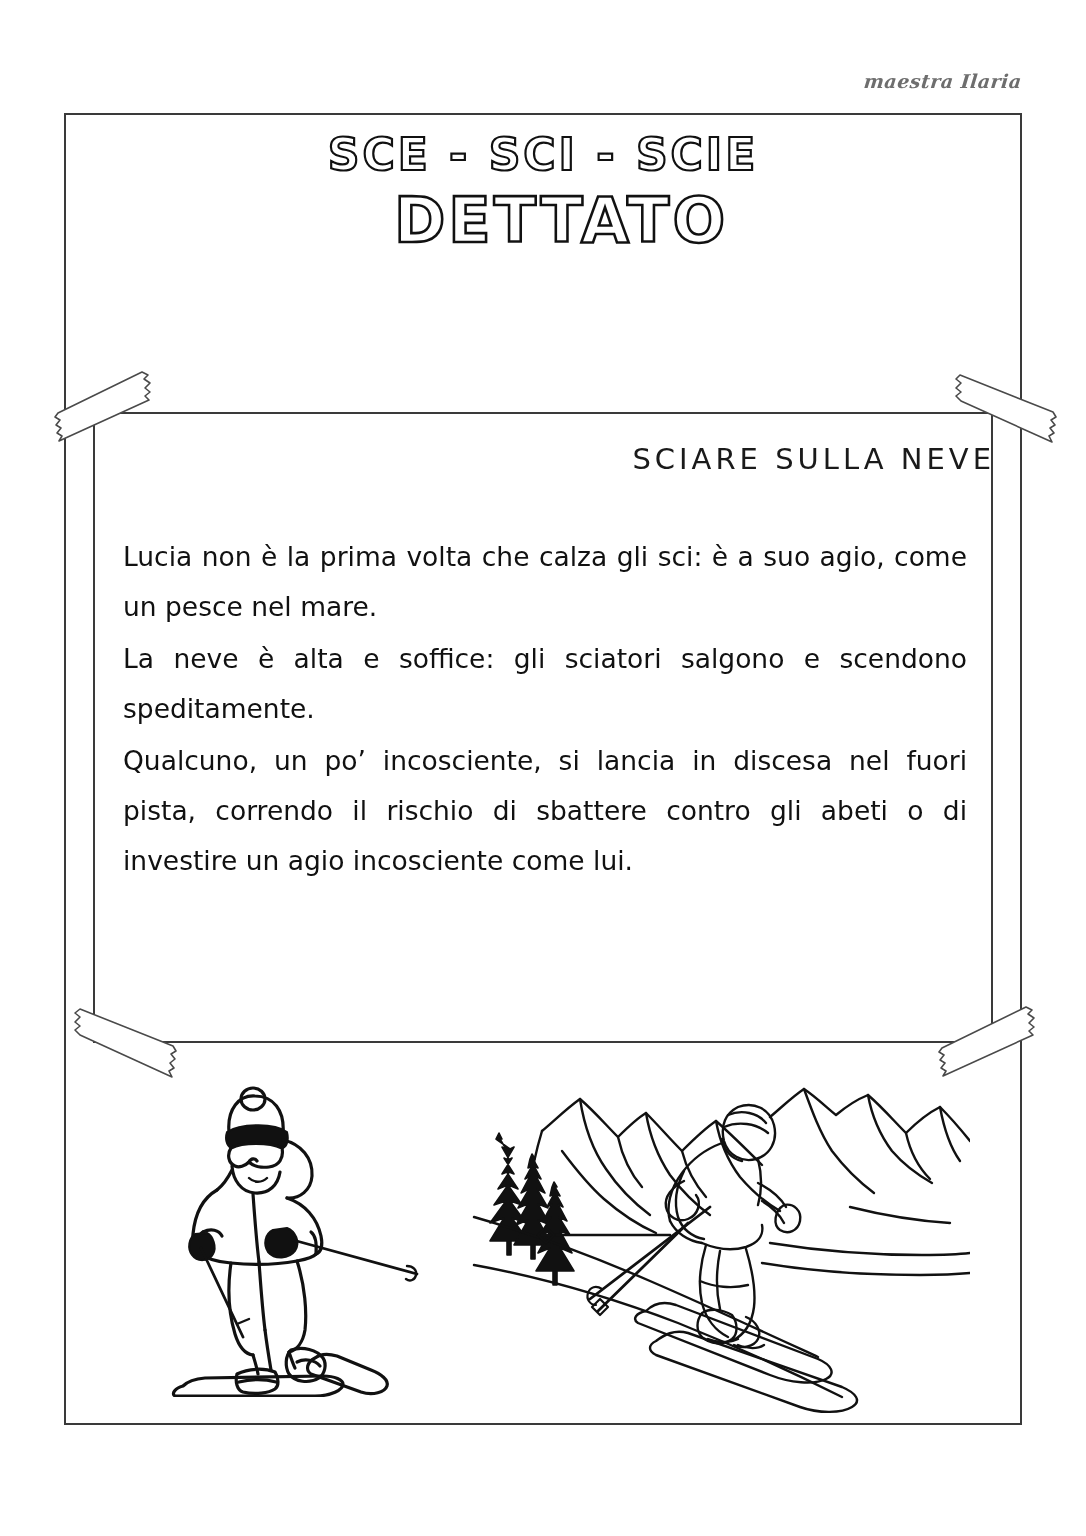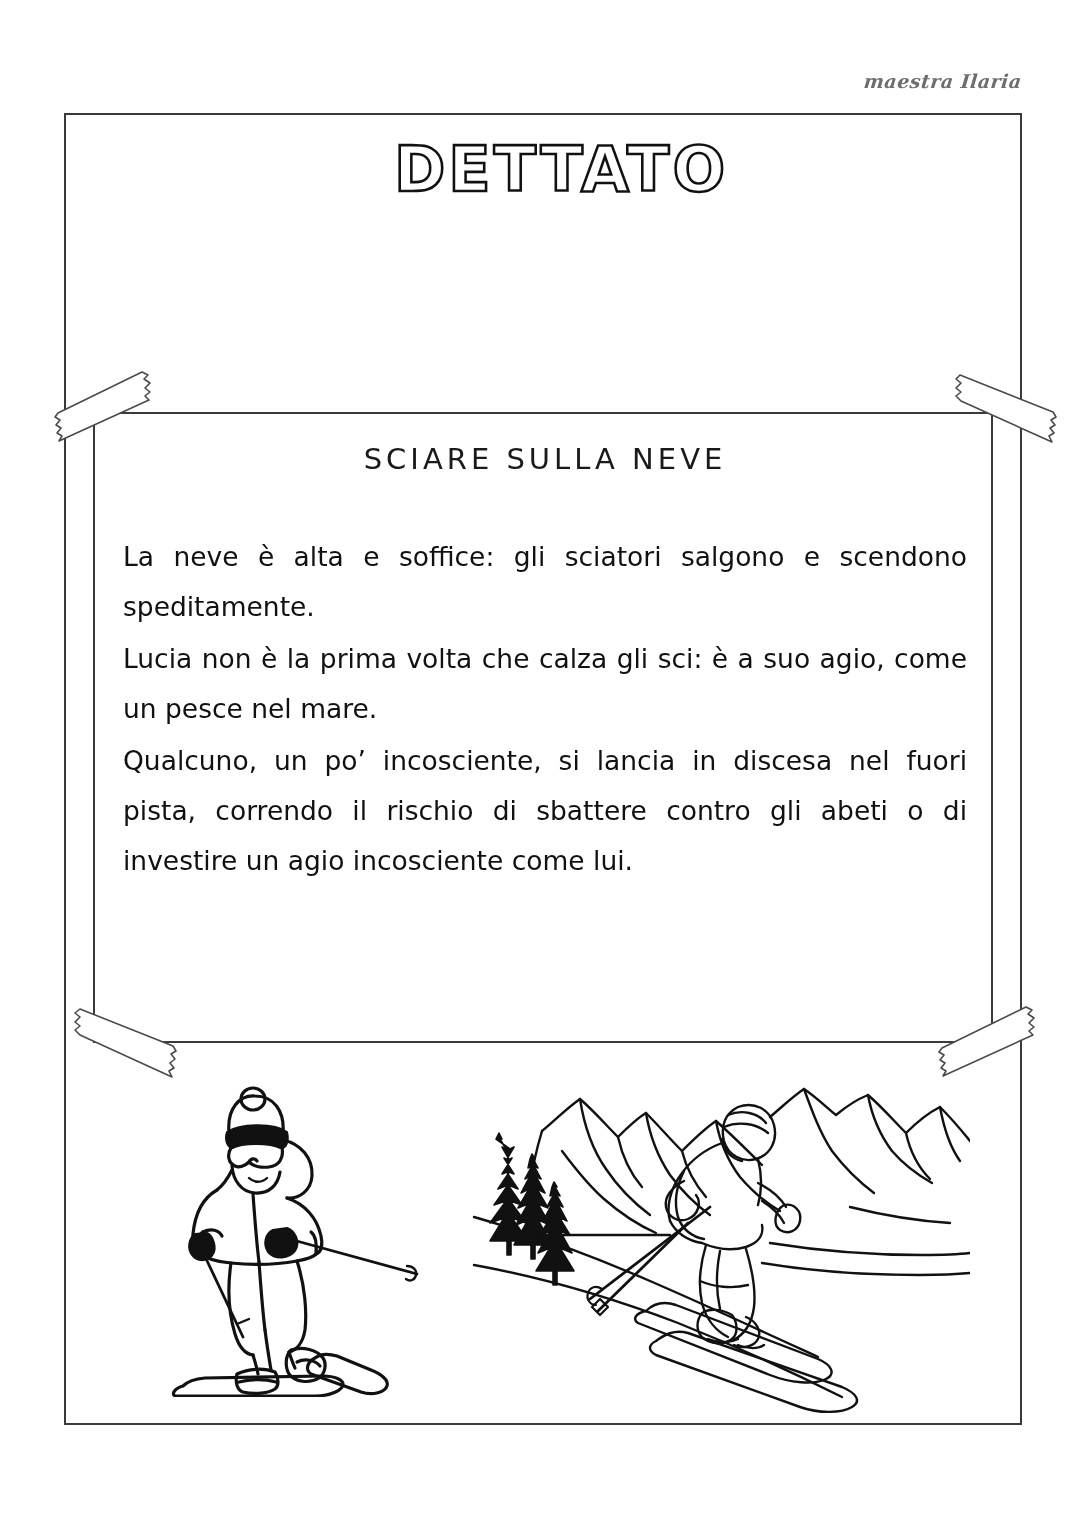--- a/index.html
+++ b/index.html
@@ -80,21 +80,21 @@
     height: 631px;
     border: 2px solid #3a3a3a;
     box-sizing: border-box;
   }
 
   .panel-heading {
     position: absolute;
     left: 0;
     top: 28px;
     width: 900px;
-    text-align: center;
+    text-align: right;
     font-family: "DejaVu Sans", sans-serif;
     font-size: 29px;
     letter-spacing: 4px;
     color: #1a1a1a;
   }
 
   .dictation-body {
     position: absolute;
     left: 28px;
     top: 118px;
@@ -120,28 +120,29 @@
   .illus svg { display: block; }
 </style>
 </head>
 <body>
 
 <div class="brand">maestra Ilaria</div>
 
 <div class="sheet-frame"></div>
 
 <div class="title-block">
+  <div class="title-line1">SCE - SCI - SCIE</div>
   <div class="title-line2">DETTATO</div>
 </div>
 
 <div class="text-panel">
   <div class="panel-heading">SCIARE SULLA NEVE</div>
   <div class="dictation-body">
+    <p>Lucia non è la prima volta che calza gli sci: è a suo agio, come un pesce nel mare.</p>
     <p>La neve è alta e soffice: gli sciatori salgono e scendono speditamente.</p>
-    <p>Lucia non è la prima volta che calza gli sci: è a suo agio, come un pesce nel mare.</p>
     <p>Qualcuno, un po’ incosciente, si lancia in discesa nel fuori pista, correndo il rischio di sbattere contro gli abeti o di investire un agio incosciente come lui.</p>
   </div>
 </div>
 
 <div class="tape" style="left:44px; top:362px;">
   <svg width="140" height="86" viewBox="0 0 140 86">
     <g fill="#ffffff" stroke="#4a4a4a" stroke-width="1.6" stroke-linejoin="round">
       <path d="M 98,10 L 14,51 L 11,55 L 16,58 L 12,63 L 17,66 L 13,71 L 18,74 L 15,79
                L 105,38 L 101,34 L 106,30 L 101,26 L 106,21 L 100,17 L 104,13 Z"></path>
     </g>

